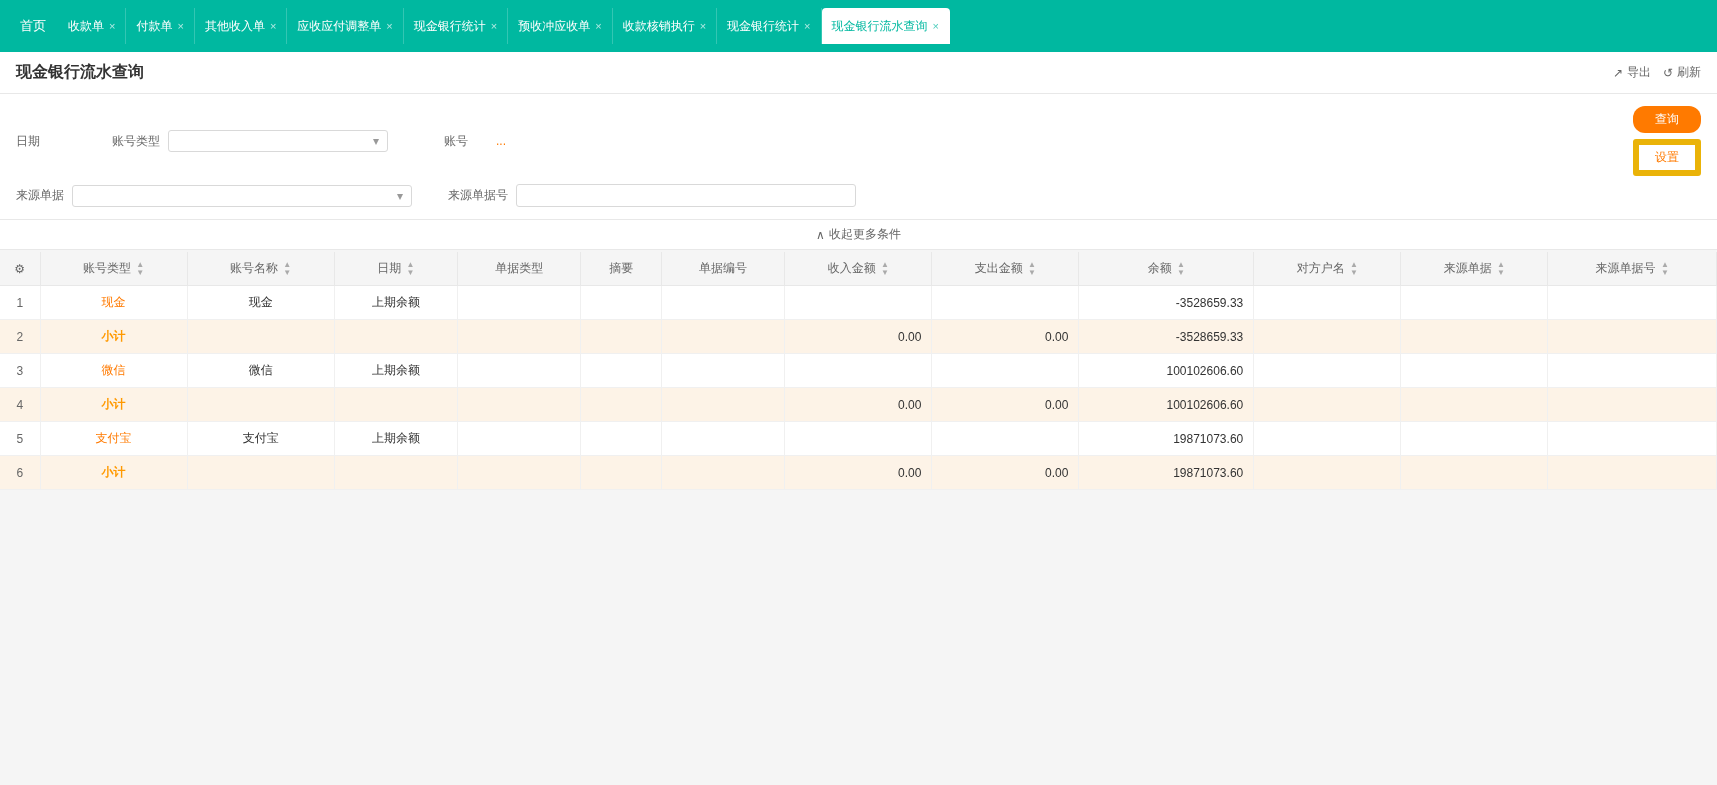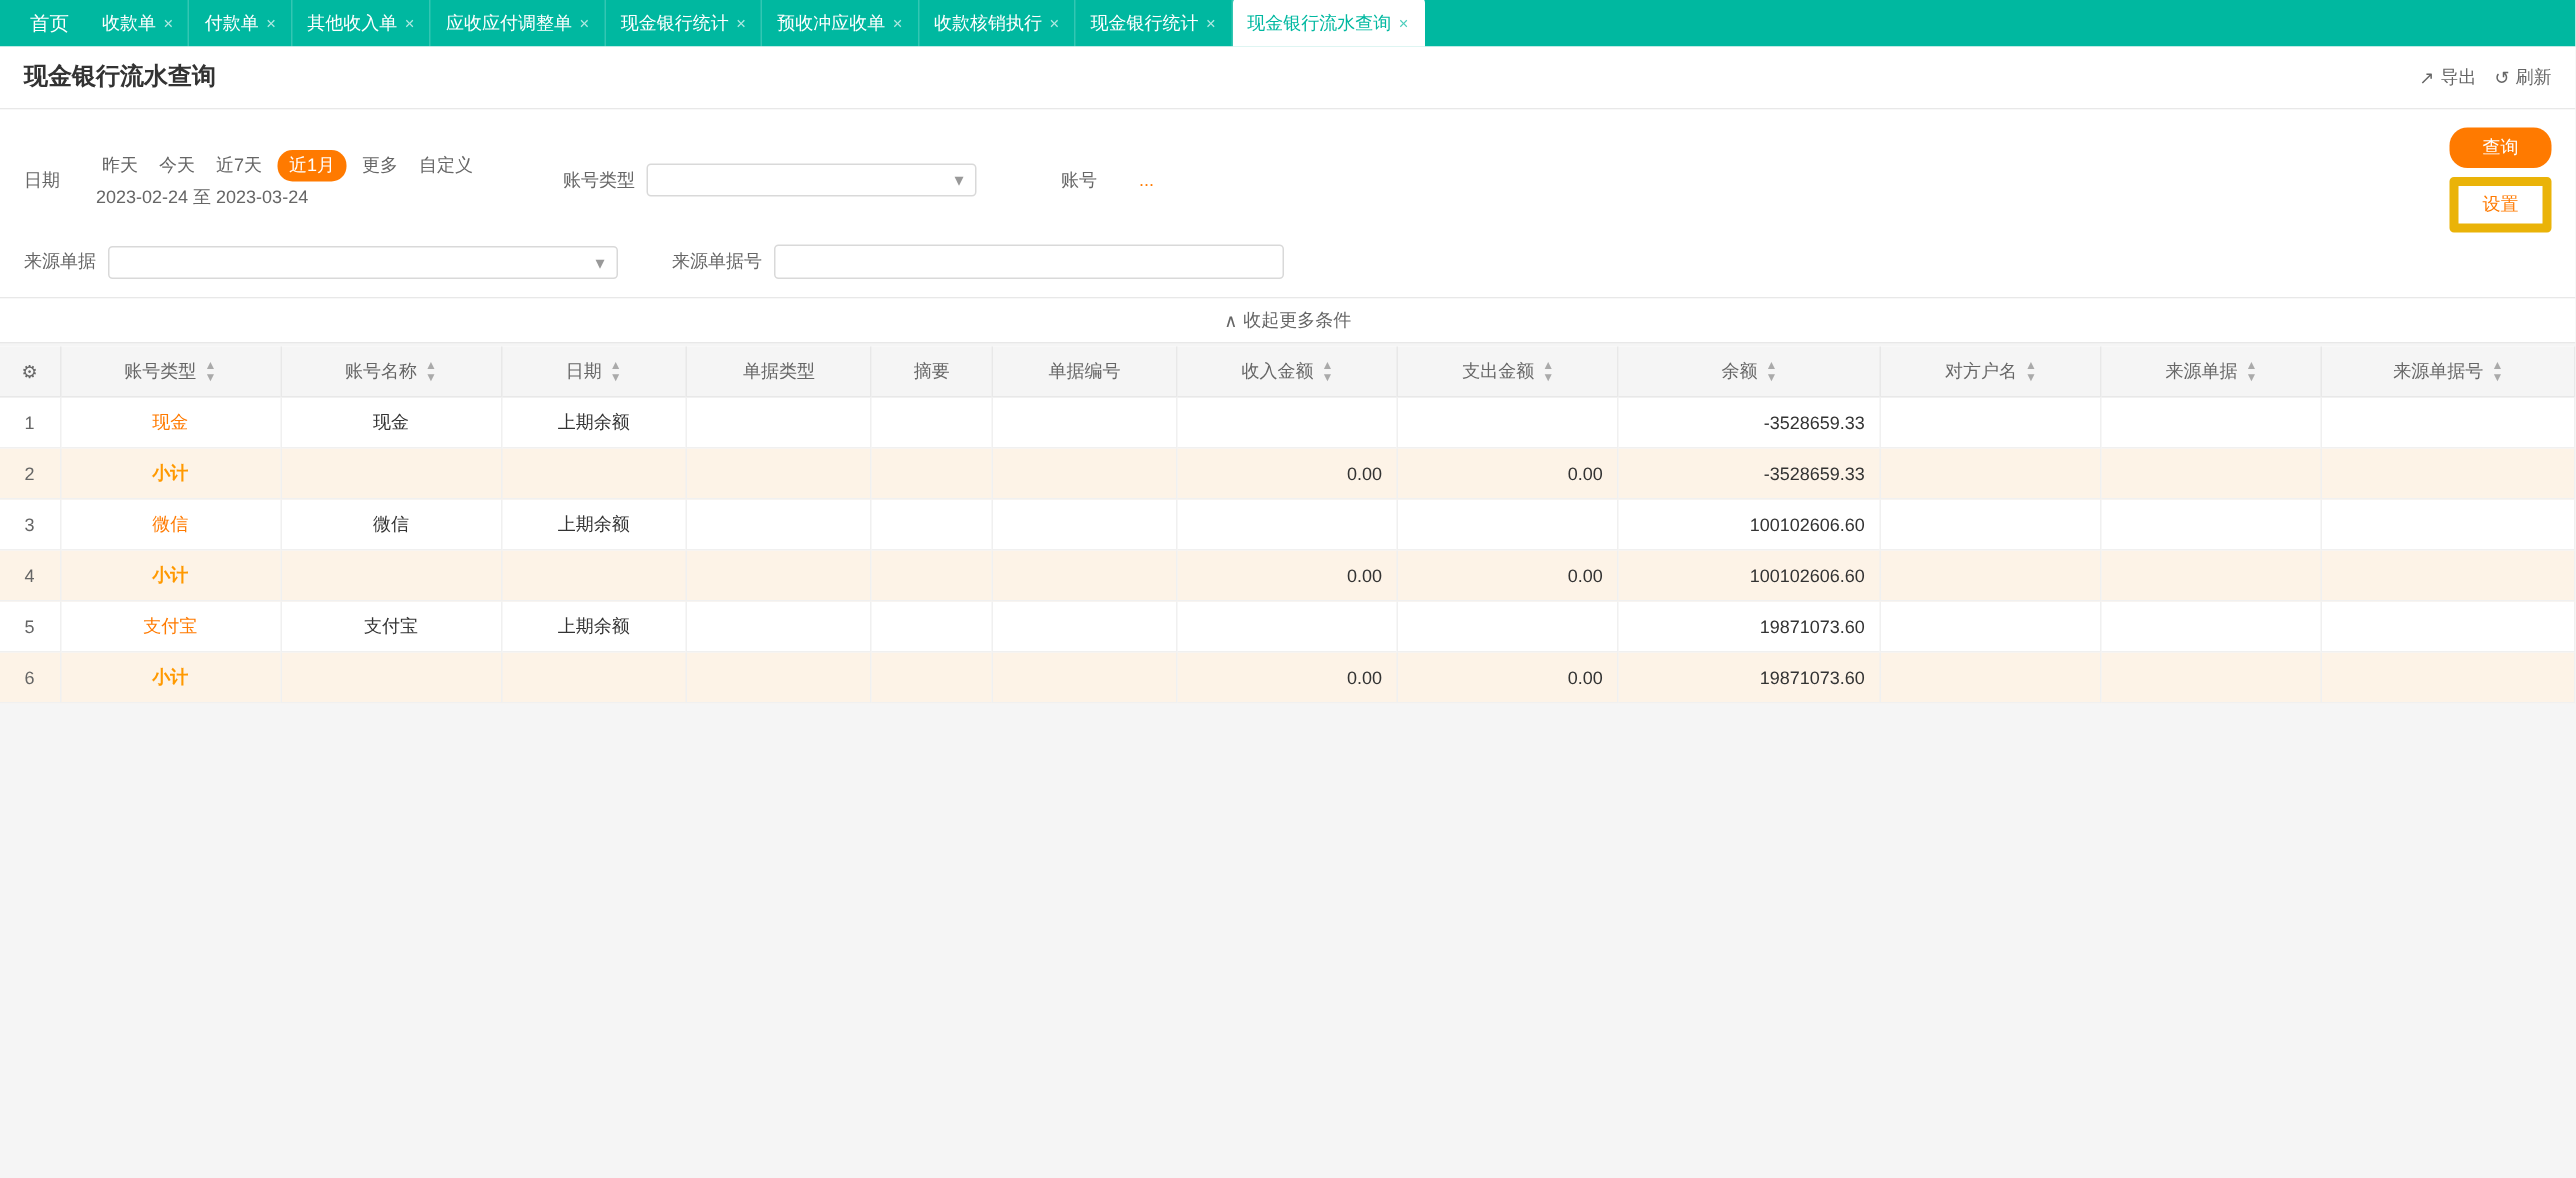--- a/index.html
+++ b/index.html
@@ -3,21 +3,21 @@
   <meta charset="utf-8">
   <style>
     * { box-sizing: border-box; margin: 0; padding: 0; }
     body { font-family: 'Microsoft YaHei', Arial, sans-serif; font-size: 12px; background: #f5f5f5; color: #333; }
 
     
     .top-nav {
       display: flex;
       align-items: center;
       background: #00b8a0;
-      height: 31px;
+      height: 52px;
       padding: 0 8px;
       overflow: hidden;
     }
     .nav-home {
       color: #fff;
       padding: 0 12px;
       font-size: 13px;
       cursor: pointer;
       white-space: nowrap;
     }
@@ -288,31 +288,20 @@
   </div>
 </div>
 
 <div class="filter-area">
   <div style="display:flex; justify-content:space-between; align-items:flex-start;">
     <div style="flex:1;">
       <div class="filter-row">
 
         <div class="filter-item">
           <span class="filter-label">日期</span>
-          <div class="filter-date-col">
-            <div class="filter-date-options">
-              <span class="date-option">昨天</span>
-              <span class="date-option">今天</span>
-              <span class="date-option">近7天</span>
-              <span class="date-option active">近1月</span>
-              <span class="date-option">更多</span>
-              <span class="date-option">自定义</span>
-            </div>
-            <div class="date-range">2023-02-24 至 2023-03-24</div>
-          </div>
         </div>
 
         <div class="filter-item" style="margin-left:40px;">
           <span class="filter-label">账号类型</span>
           <div class="filter-select" style="min-width:220px;">
             <span></span>
             <span>▾</span>
           </div>
         </div>
 

